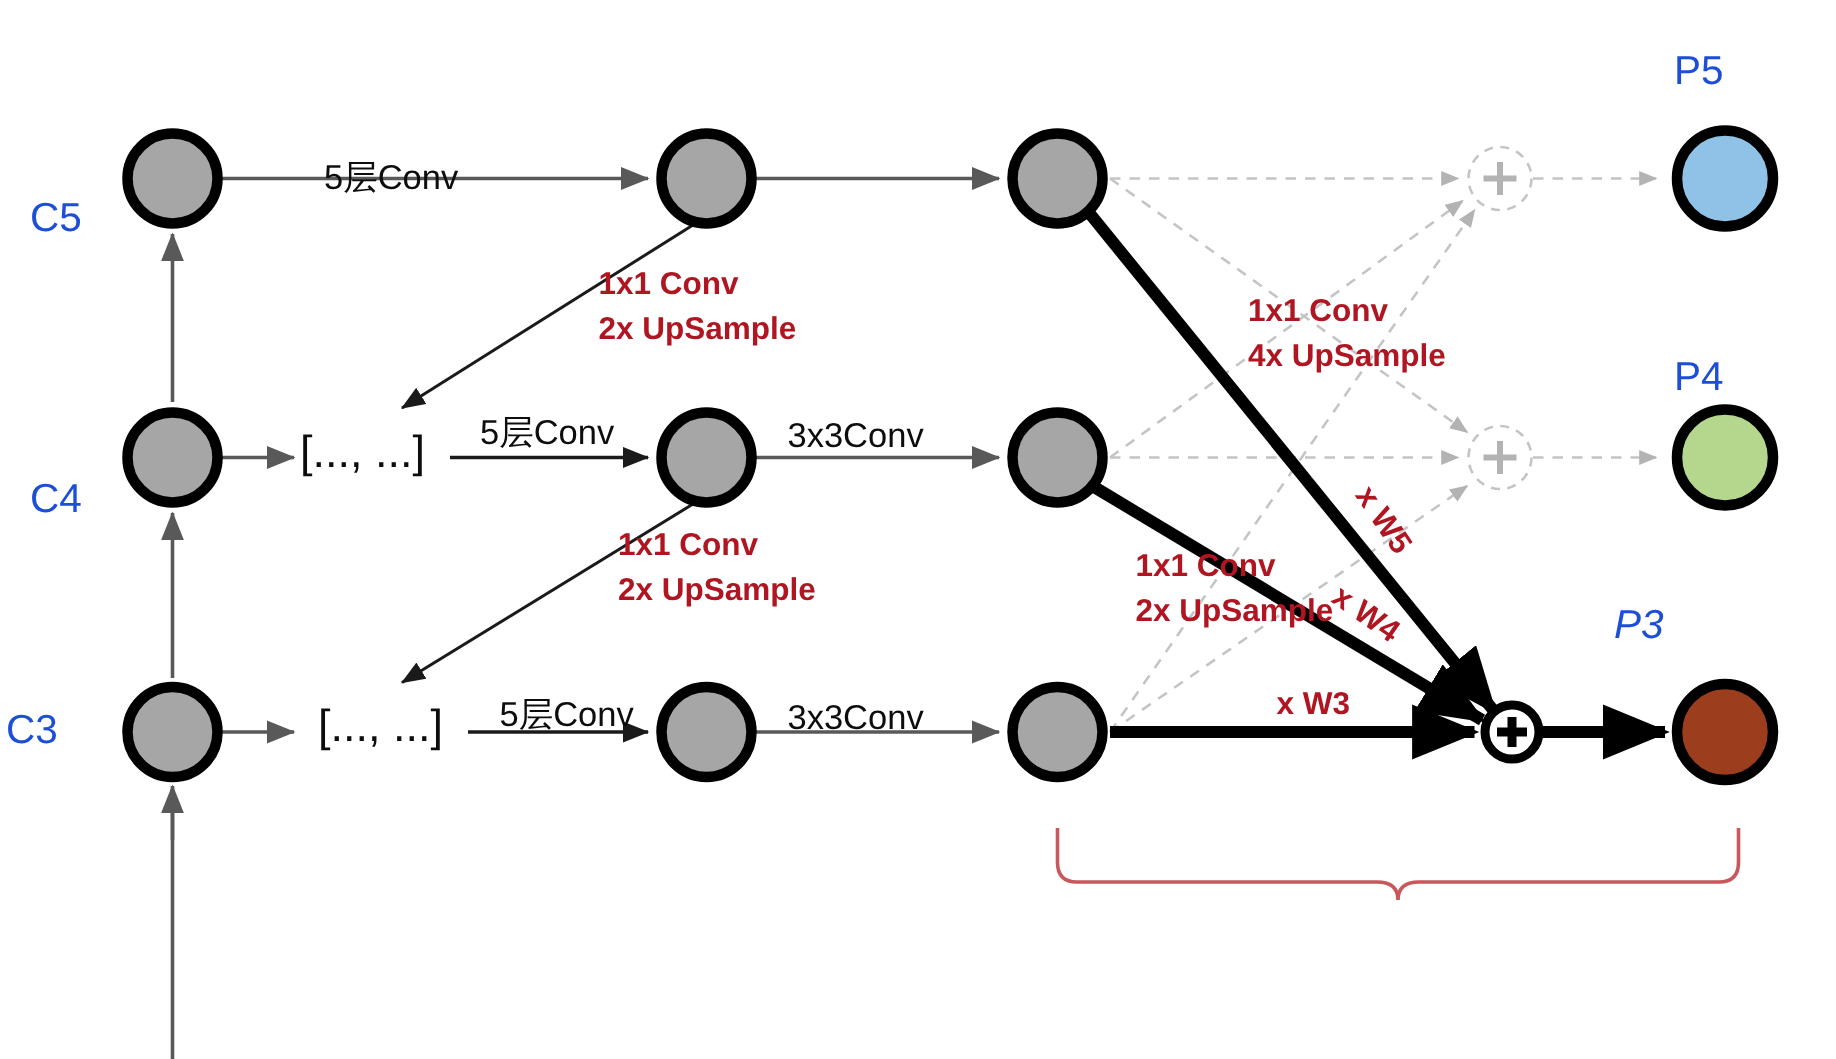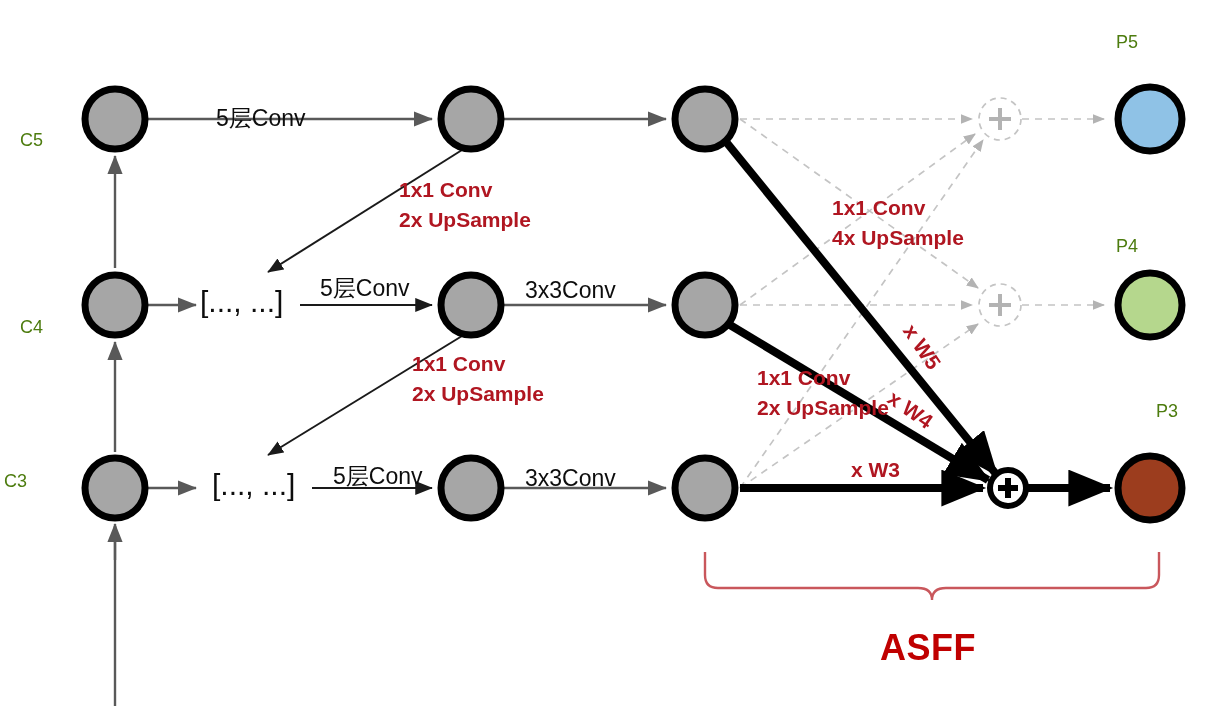--- a/index.html
+++ b/index.html
@@ -2,21 +2,21 @@
 <html><head>
 <meta charset="utf-8">
 <style>
   html,body{margin:0;padding:0;background:#ffffff;}
   body{width:1224px;height:706px;overflow:hidden;
        font-family:"Liberation Sans","DejaVu Sans",sans-serif;}
   #stage{position:relative;width:1224px;height:706px;background:#fff;}
   svg#diagram{position:absolute;left:0;top:0;width:1224px;height:706px;}
   .lbl{position:absolute;white-space:nowrap;line-height:1.12;}
   .black-lbl{color:#0d0d0d;font-size:23px;margin-top:20px;}
-  .node-lbl{color:#4d7c0f;font-size:18px;font-weight:400;}
+  .node-lbl{color:#1d4ed8;font-size:27px;font-weight:400;}
   .red-lbl{color:#b01621;font-size:21px;font-weight:600;}
   .asff-lbl{color:#c00000;font-size:36px;font-weight:600;letter-spacing:.5px;}
   .concat-lbl{color:#0d0d0d;font-size:30px;font-weight:400;}
   .rot-w5{transform:rotate(56deg);transform-origin:left top;}
   .rot-w4{transform:rotate(35deg);transform-origin:left top;}
 </style>
 </head>
 <body>
 
 <div id="stage">
@@ -153,16 +153,15 @@
 
   <div class="lbl red-lbl" style="left:757px;top:366px;">1x1 Conv</div>
   <div class="lbl red-lbl" style="left:757px;top:396px;">2x UpSample</div>
 
   <div class="lbl red-lbl rot-w5" style="left:918px;top:320px;">x W5</div>
   <div class="lbl red-lbl rot-w4" style="left:897px;top:386px;">x W4</div>
   <div class="lbl red-lbl" style="left:851px;top:458px;">x W3</div>
 
   <div class="lbl node-lbl" style="left:1116px;top:32px;">P5</div>
   <div class="lbl node-lbl" style="left:1116px;top:236px;">P4</div>
-  <div class="lbl node-lbl" style="left:1156px;top:401px;">P3</div>
+  <div class="lbl node-lbl" style="left:1076px;top:401px;font-style:italic;">P3</div>
 
-  <div class="lbl asff-lbl" style="left:880px;top:628px;">ASFF</div>
 </div>
 
 </body></html>

